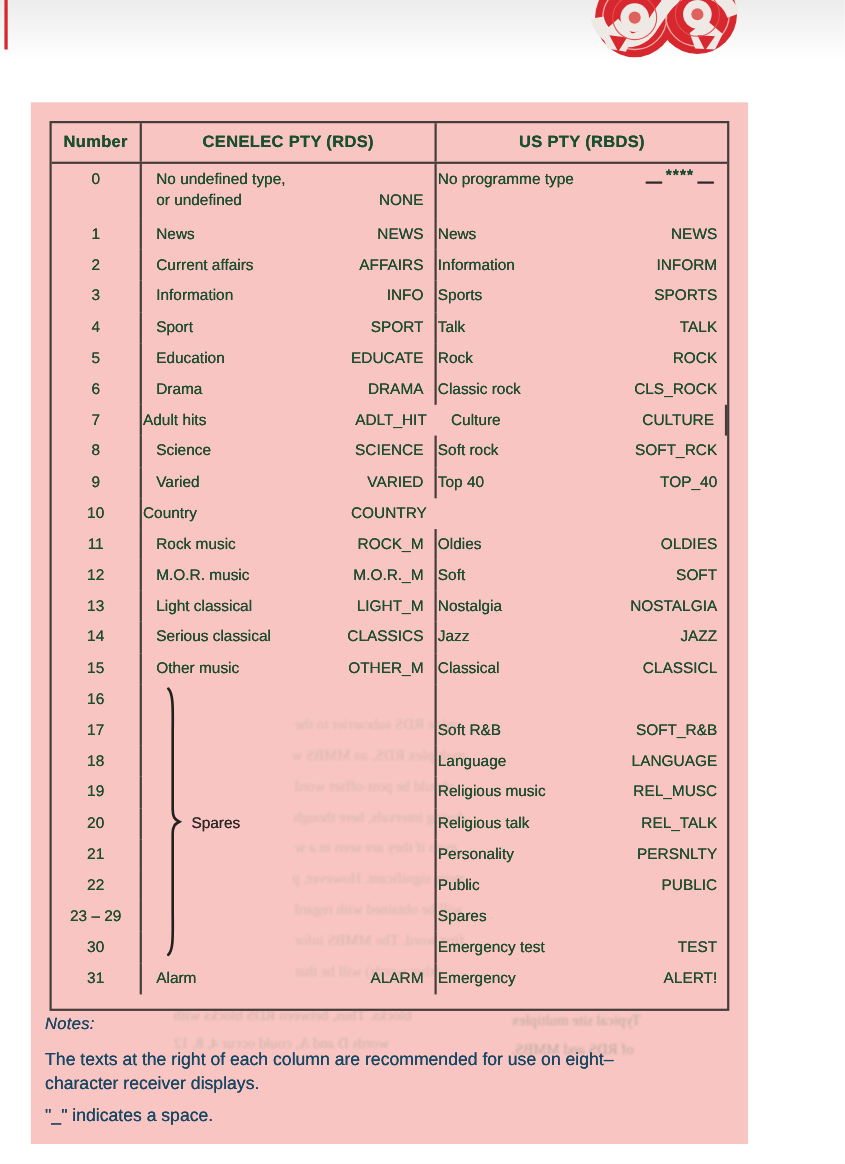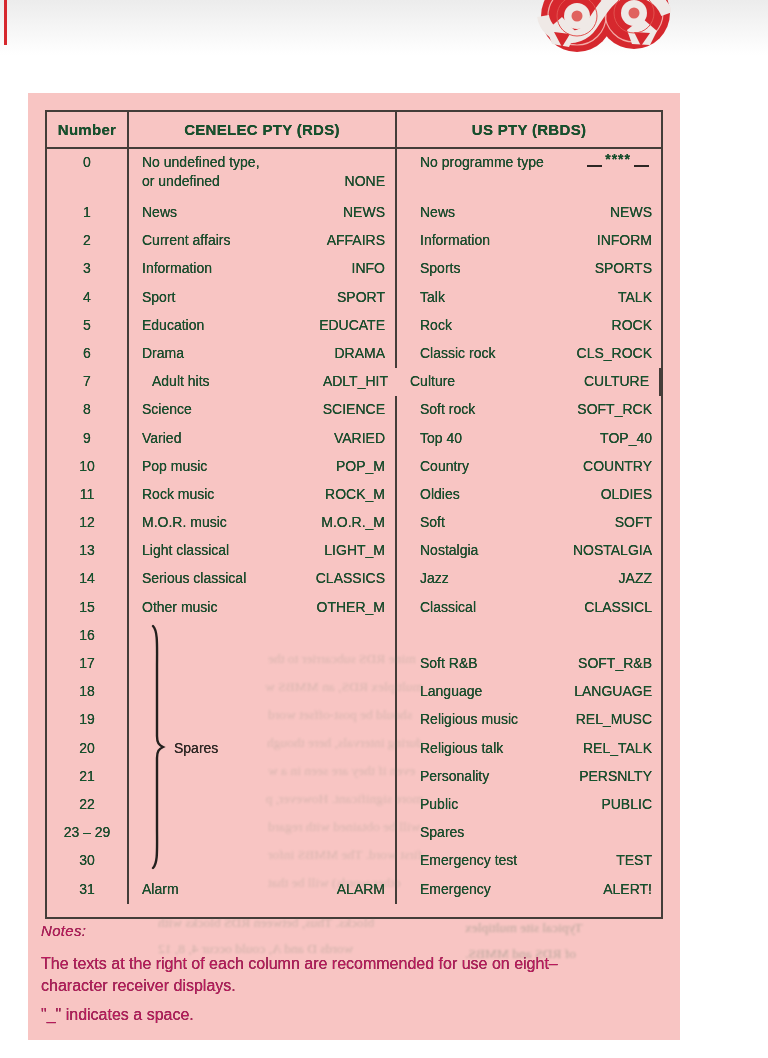--- a/index.html
+++ b/index.html
@@ -26,31 +26,31 @@
   }
   .thead > div:nth-child(1), .trow .num { border-right:2px solid #443d39; }
   .thead > div:nth-child(2), .trow .cen { border-right:2px solid #443d39; }
 
   .tbody { position:relative; }
   .trow { display:grid; grid-template-columns:82px 268px 1fr; height:28.2px; font-size:14px; }
   .trow.tall { height:50px; }
   .trow .num { text-align:center; padding-top:5px; }
   .trow .cell { text-shadow:0 0 .4px #2d2724; }
   .trow .cen, .trow .us { display:flex; justify-content:space-between; align-items:flex-start; padding:5px 10px 0 13px; }
-  .trow .us { padding-left:23px; padding-right:9px; }
+  .trow .us { padding-left:1px; padding-right:9px; }
   .trow.tall .cen { flex-direction:column; justify-content:flex-start; align-items:stretch; }
   .trow.tall .cen .l2 { display:flex; justify-content:space-between; margin-top:3px; }
   .code { white-space:nowrap; }
   .sym .u { display:inline-block; width:15px; height:11px; border-bottom:2px solid #2d2724; margin:0 3px; }
   .sym .star { display:inline-block; transform:translateY(-3px); letter-spacing:1px; font-weight:bold; }
 
   .brace { position:absolute; left:122px; top:531px; width:16px; height:246px; }
   .spares-label { position:absolute; left:146px; top:647px; font-size:14px; color:#2d2724; text-shadow:0 0 .4px #2d2724; }
 
-  .notes { position:absolute; left:13px; color:#be185d; }
+  .notes { position:absolute; left:13px; color:#0c4a6e; }
   .notes-title { top:829px; font-style:italic; font-size:15px; letter-spacing:.3px; text-shadow:0 0 .4px #332d2a; }
   .notes-line { font-size:16px; white-space:nowrap; text-shadow:0 0 .4px #332d2a; }
   .nl1 { top:862px; } .nl2 { top:884px; } .nl3 { top:913px; }
 
   .bleed {
     position:absolute; transform:scaleX(-1); filter:blur(.8px);
     color:#5d7a62; font-family:"Liberation Serif", serif; font-size:13.5px;
     white-space:nowrap; text-align:right; pointer-events:none;
   }
 </style>
@@ -196,24 +196,20 @@
               <span class="nm">Varied</span>
               <span class="code">VARIED</span>
             </div>
             <div class="cell us">
               <span class="nm">Top 40</span>
               <span class="code">TOP_40</span>
             </div>
           </div>
           <div class="trow">
             <div class="cell num">10</div>
-            <div class="cell cen">
-              <span class="nm">Pop music</span>
-              <span class="code">POP_M</span>
-            </div>
             <div class="cell us">
               <span class="nm">Country</span>
               <span class="code">COUNTRY</span>
             </div>
           </div>
           <div class="trow">
             <div class="cell num">11</div>
             <div class="cell cen">
               <span class="nm">Rock music</span>
               <span class="code">ROCK_M</span>

